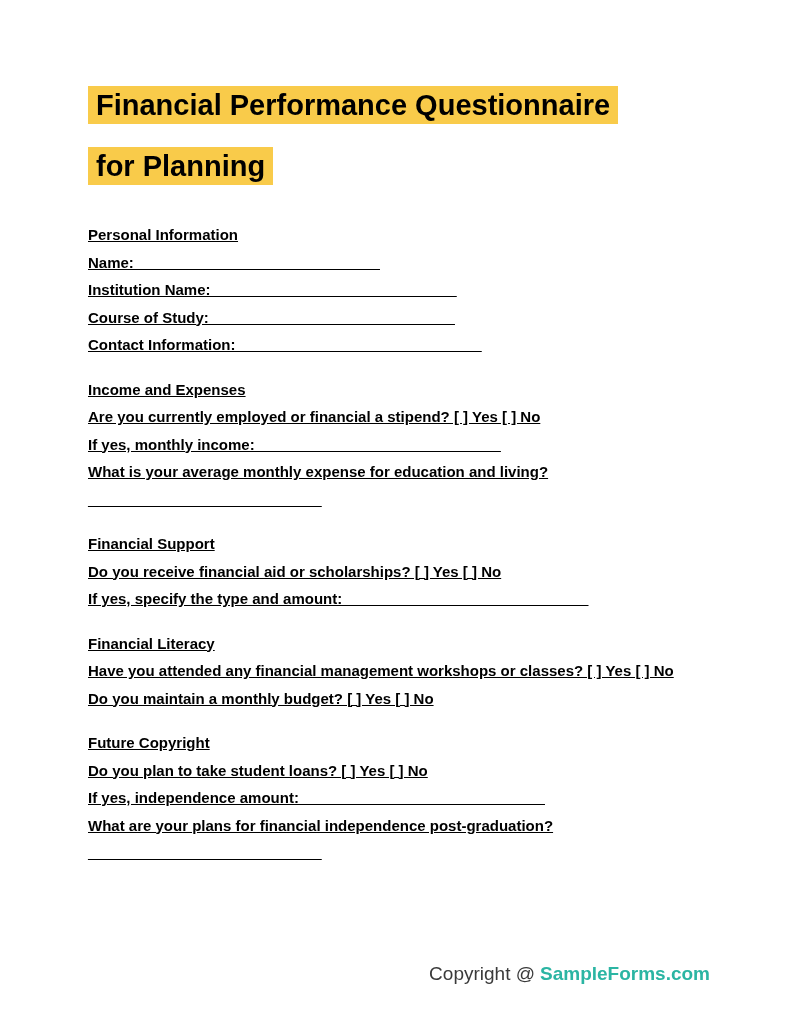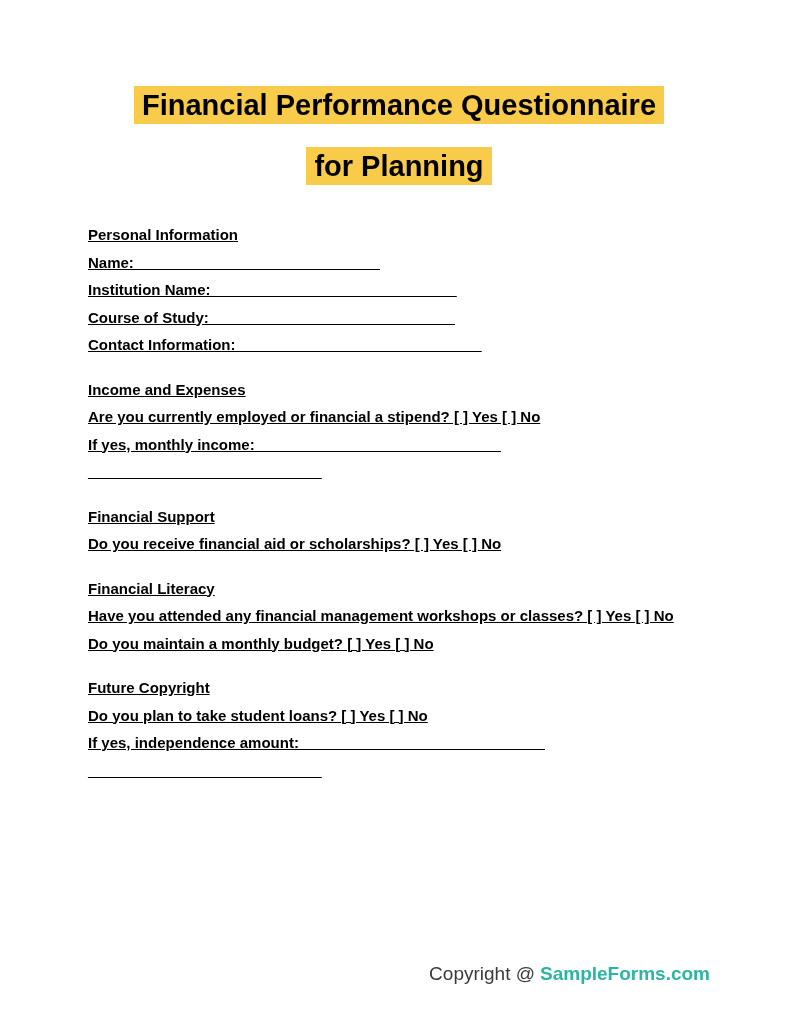--- a/index.html
+++ b/index.html
@@ -15,21 +15,20 @@
   }
   .page {
     position: relative;
     width: 798px;
     height: 1032px;
     padding: 0 88px;
   }
   
   .title-block {
     padding-top: 86px;
-    text-align: center;
   }
   .title-line { margin-bottom: 23px; }
   .title-line:last-child { margin-bottom: 0; }
   .hl {
     display: inline-block;
     background: var(--highlight, #f9cb4a);
     font-size: 29px;
     font-weight: 700;
     line-height: 36px;
     padding: 1px 8px;
@@ -87,38 +86,41 @@
       <div class="line">Name: _____________________________</div>
       <div class="line">Institution Name: _____________________________</div>
       <div class="line">Course of Study: _____________________________</div>
       <div class="line">Contact Information: _____________________________</div>
     </section>
 
     <section class="form-section">
       <div class="line heading">Income and Expenses</div>
       <div class="line">Are you currently employed or financial a stipend? [ ] Yes [ ] No</div>
       <div class="line">If yes, monthly income: _____________________________</div>
+      <div class="line">What is your average monthly expense for education and living?</div>
       <div class="line">____________________________</div>
     </section>
 
     <section class="form-section">
       <div class="line heading">Financial Support</div>
       <div class="line">Do you receive financial aid or scholarships? [ ] Yes [ ] No</div>
+      <div class="line">If yes, specify the type and amount: _____________________________</div>
     </section>
 
     <section class="form-section">
       <div class="line heading">Financial Literacy</div>
       <div class="line">Have you attended any financial management workshops or classes? [ ] Yes [ ] No</div>
       <div class="line">Do you maintain a monthly budget? [ ] Yes [ ] No</div>
     </section>
 
     <section class="form-section">
       <div class="line heading">Future Copyright</div>
       <div class="line">Do you plan to take student loans? [ ] Yes [ ] No</div>
       <div class="line">If yes, independence amount: _____________________________</div>
+      <div class="line">What are your plans for financial independence post-graduation?</div>
       <div class="line">____________________________</div>
     </section>
 
   </main>
 
   <footer class="footer">
     <span class="copyright">Copyright @</span><a class="footer-link">SampleForms.com</a>
   </footer>
 
 </div>

